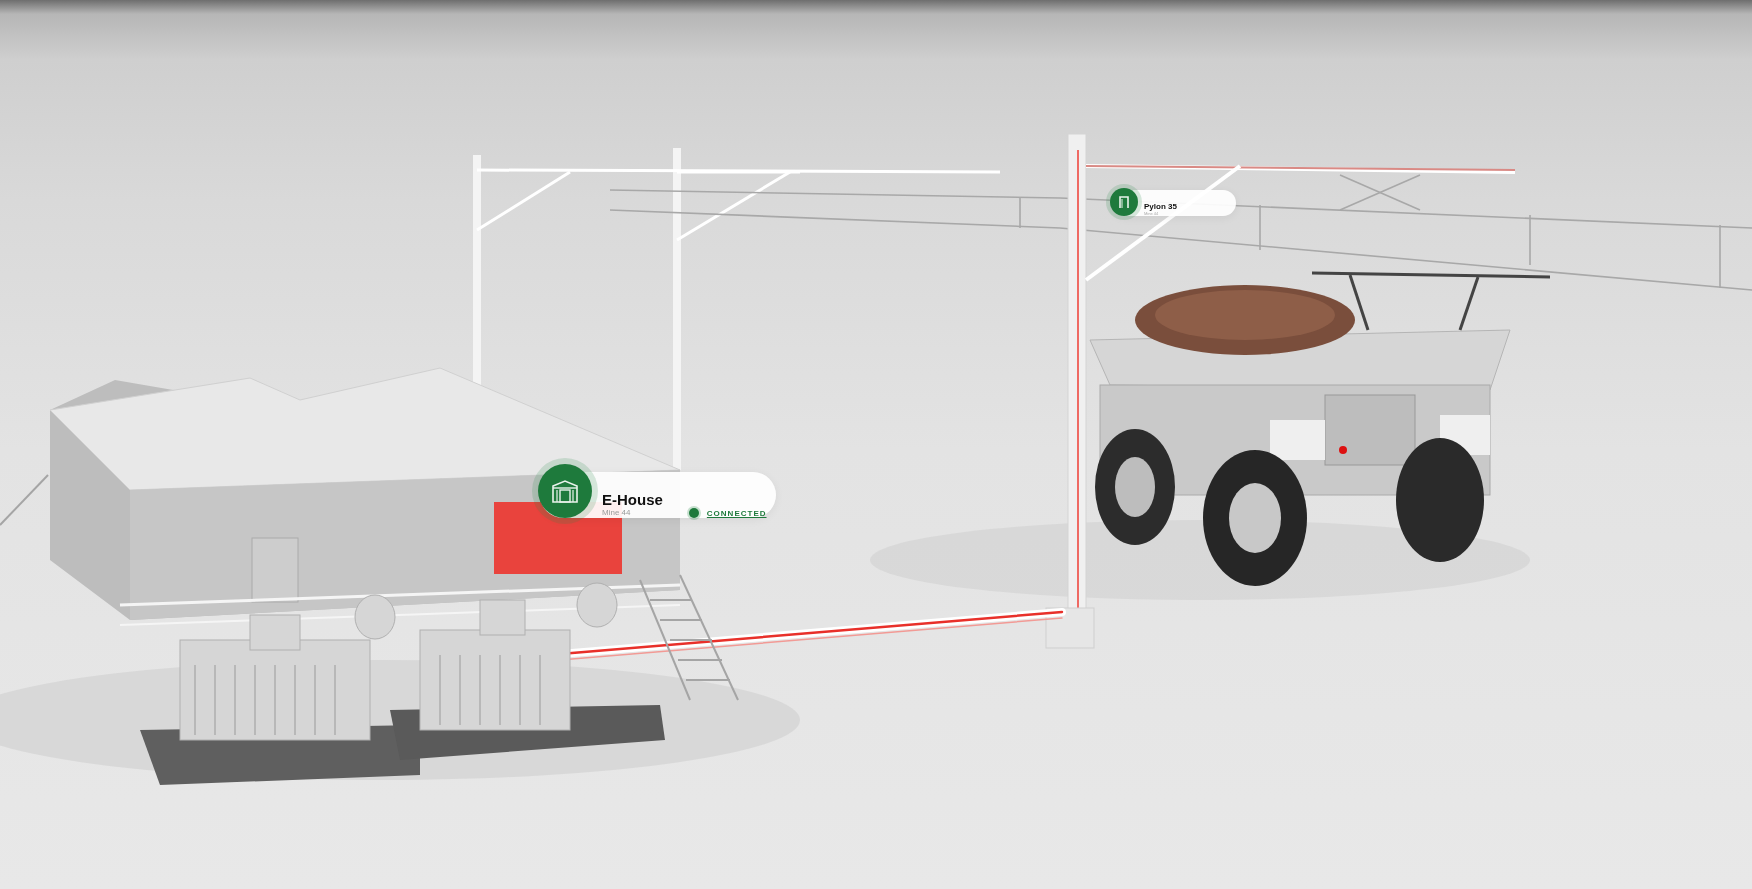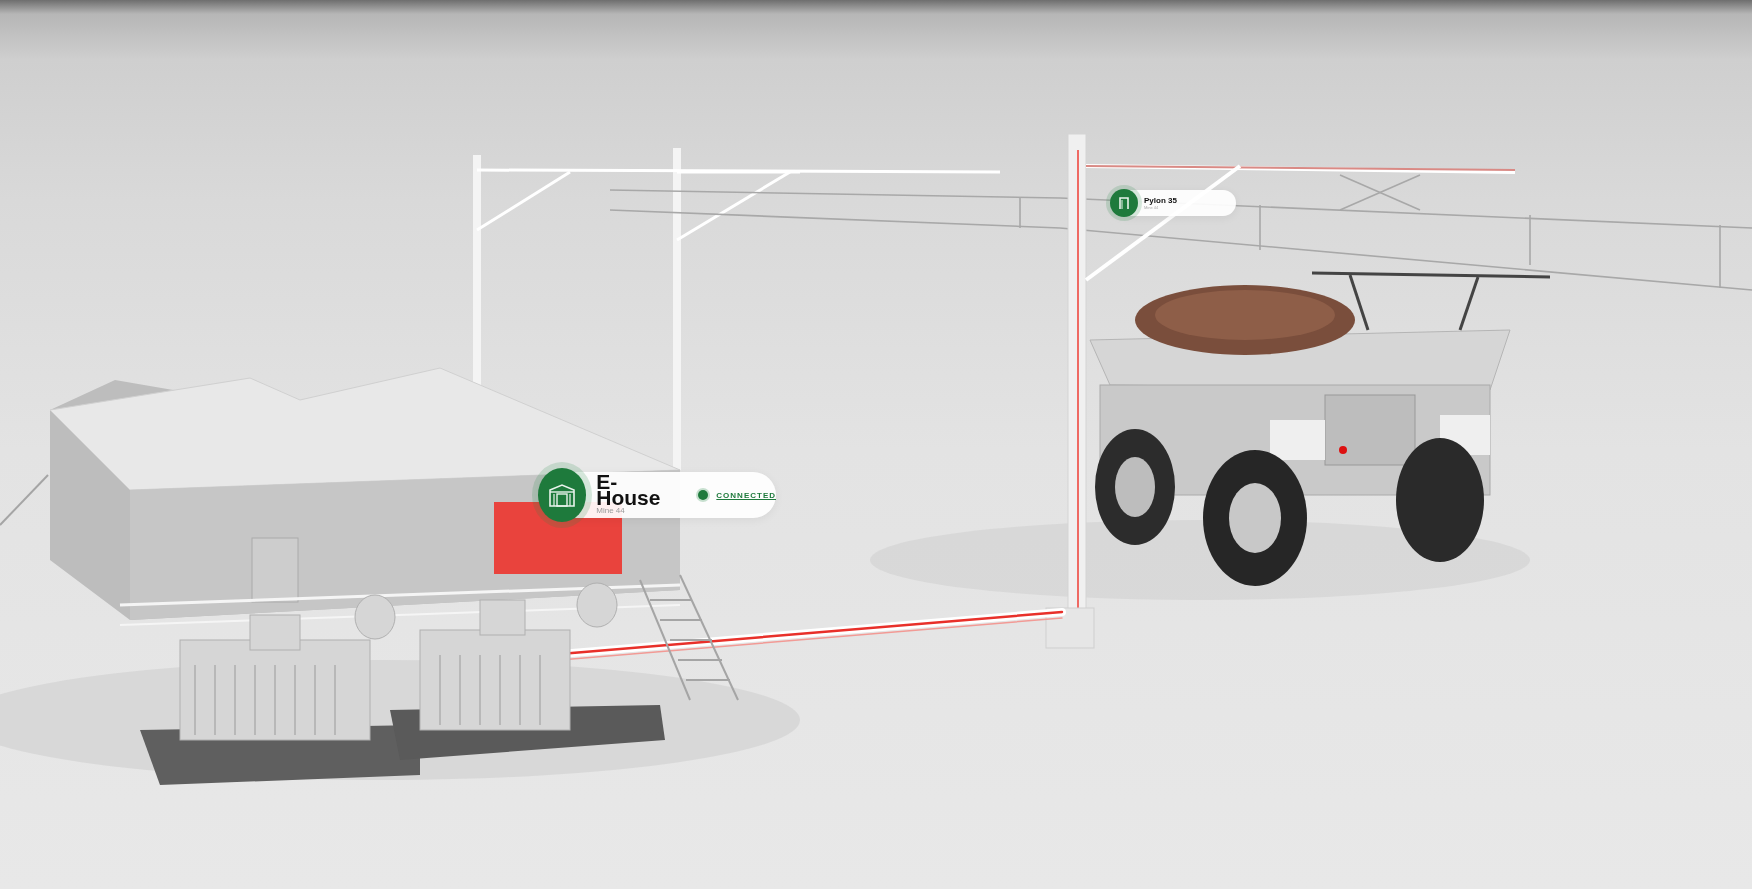--- a/index.html
+++ b/index.html
@@ -3,31 +3,31 @@
   <meta charset="utf-8">
   <style>
     html, body { margin: 0; padding: 0; }
     body {
       width: 1752px; height: 889px; overflow: hidden; position: relative;
       font-family: "Liberation Sans", sans-serif;
       background: linear-gradient(180deg, #6e6e6e 0px, #b6b6b6 14px, #cfcfcf 60px, #d9d9d9 200px, #e3e3e3 450px, #e8e8e8 889px);
     }
     .scene { position: absolute; inset: 0; }
     .label {
-      position: absolute; display: flex; align-items: center;
+      position: absolute; display: flex; align-items: flex-end;
       background: rgba(255,255,255,0.92); border-radius: 999px;
       box-shadow: 0 2px 10px rgba(0,0,0,0.06);
     }
     .badge {
       border-radius: 50%; display: flex; align-items: center; justify-content: center;
       box-shadow: 0 0 0 6px rgba(40,140,70,0.18);
     }
     .ehouse { left: 540px; top: 472px; width: 236px; height: 46px; }
     .ehouse .badge { width: 54px; height: 54px; margin-left: -2px; }
-    .ehouse .title { font-weight: 700; font-size: 21px; color: #111; line-height: 16px; }
+    .ehouse .title { font-weight: 700; font-size: 15px; color: #111; line-height: 16px; }
     .ehouse .sub { font-size: 8px; color: #9a9a9a; line-height: 10px; }
     .ehouse .txt { margin-left: 10px; }
     .status { margin-left: 26px; display: flex; align-items: center; font-size: 8px; letter-spacing: 1px; font-weight: 700; }
     .dot { width: 10px; height: 10px; border-radius: 50%; margin-right: 8px; box-shadow: 0 0 0 2px rgba(40,140,70,0.25); }
     .pylon { left: 1112px; top: 190px; width: 124px; height: 26px; }
     .pylon .badge { width: 28px; height: 28px; margin-left: -2px; box-shadow: 0 0 0 4px rgba(40,140,70,0.18); }
     .pylon .title { font-weight: 700; font-size: 8px; color: #111; line-height: 9px; }
     .pylon .sub { font-size: 4px; color: #aaa; line-height: 5px; }
     .pylon .txt { margin-left: 6px; }
   </style>

